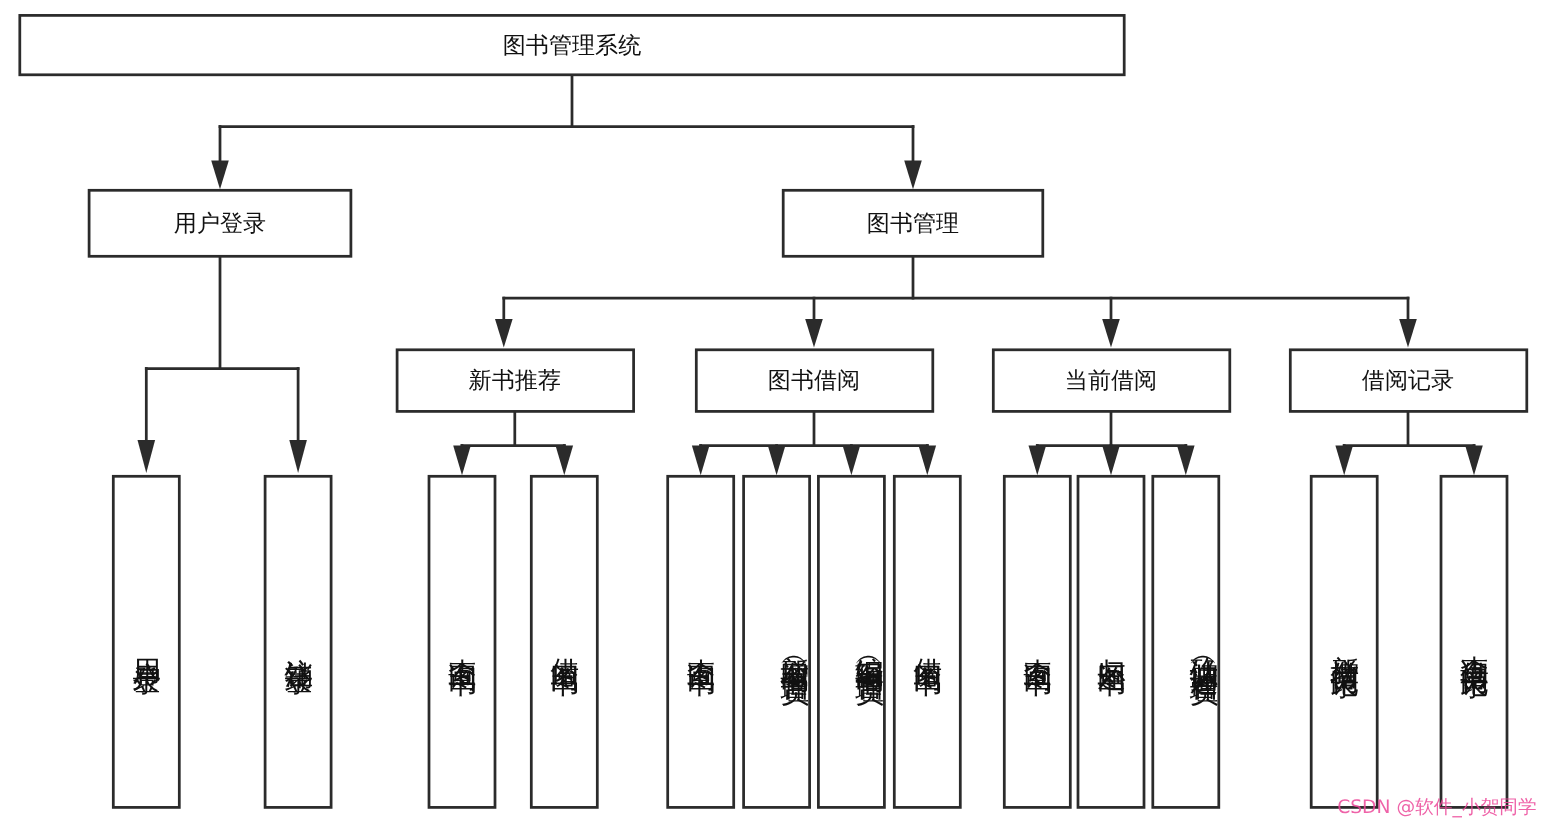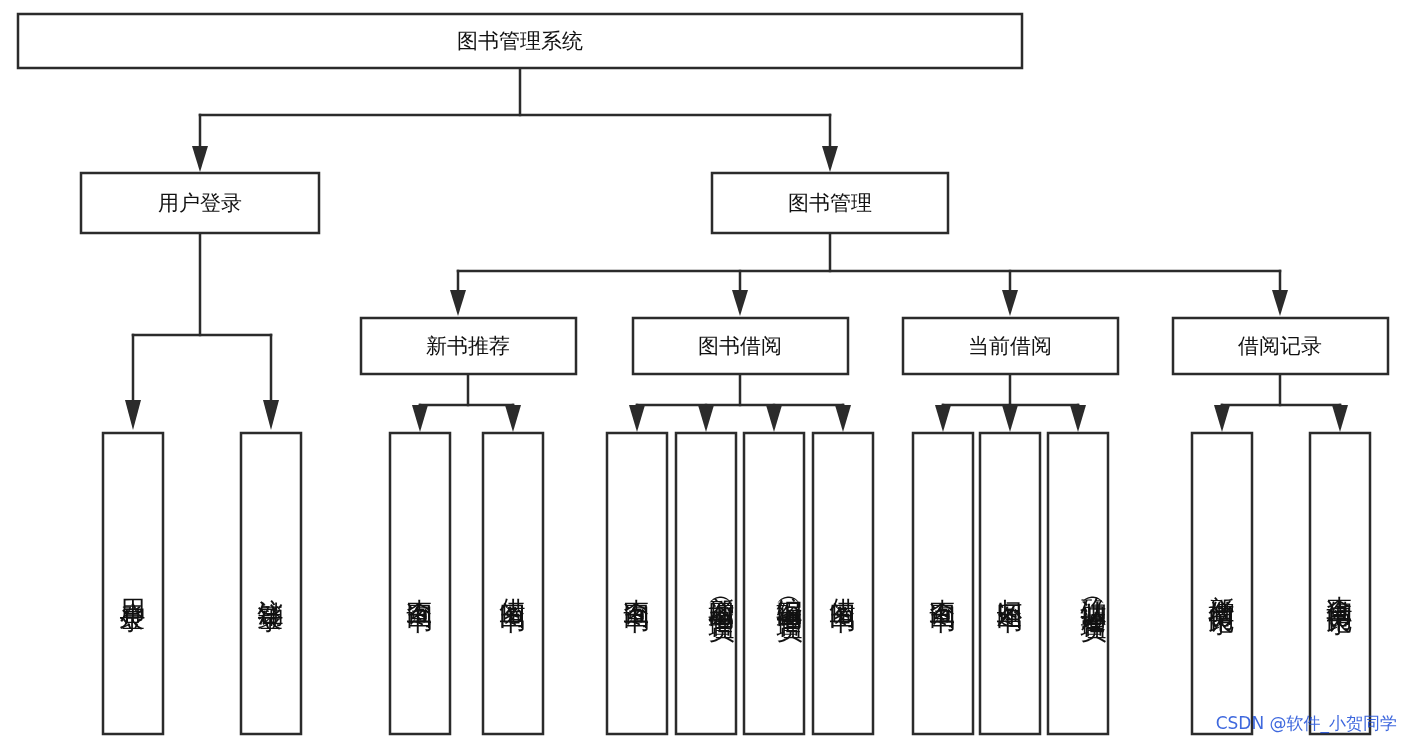--- a/index.html
+++ b/index.html
@@ -68,24 +68,24 @@
     white-space: nowrap;
     text-align: center;
     pointer-events: none;
     display: flex;
     align-items: center;
     justify-content: center;
   }
   .watermark {
     position: absolute;
     right: 8px;
-    bottom: 12px;
+    bottom: 2px;
     font-family: "DejaVu Sans", "Liberation Sans", sans-serif;
     font-size: 17px;
-    color: #1d4ed8;
+    color: #ec4899;
     opacity: 0.85;
     white-space: nowrap;
     pointer-events: none;
   }
 </style>
 </head>
 <body>
 
 <div id="diagram-root">
 

